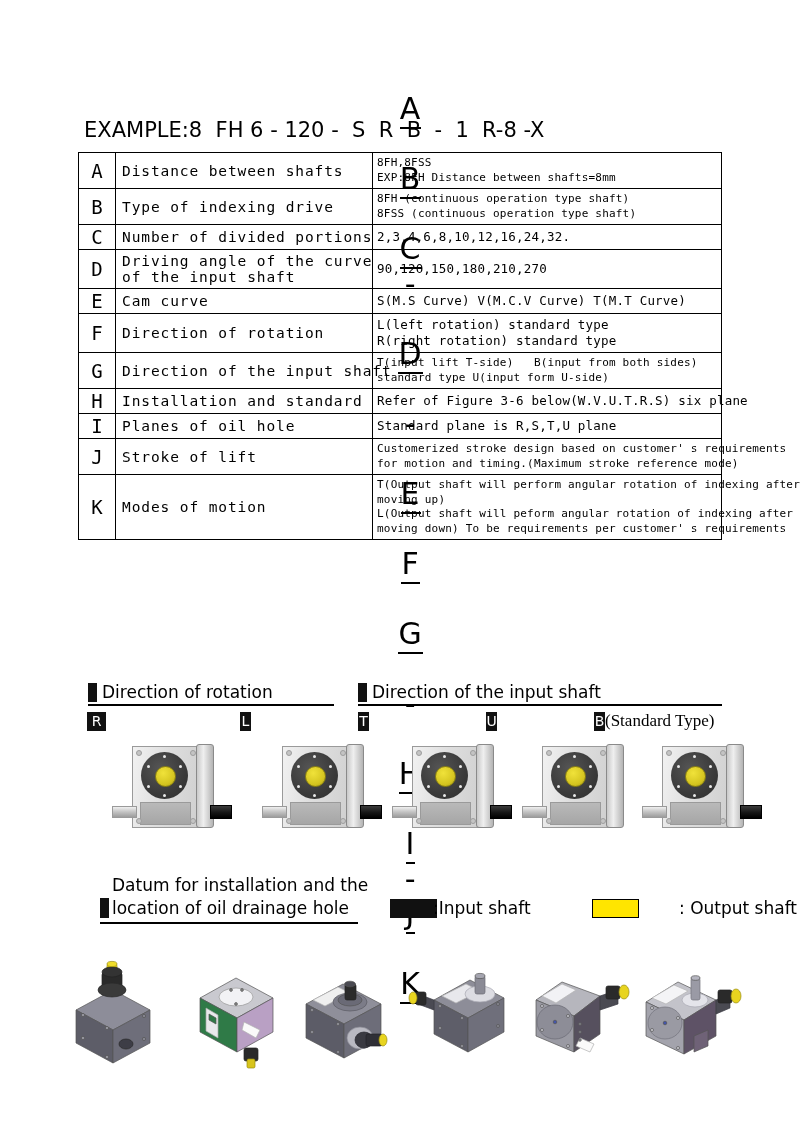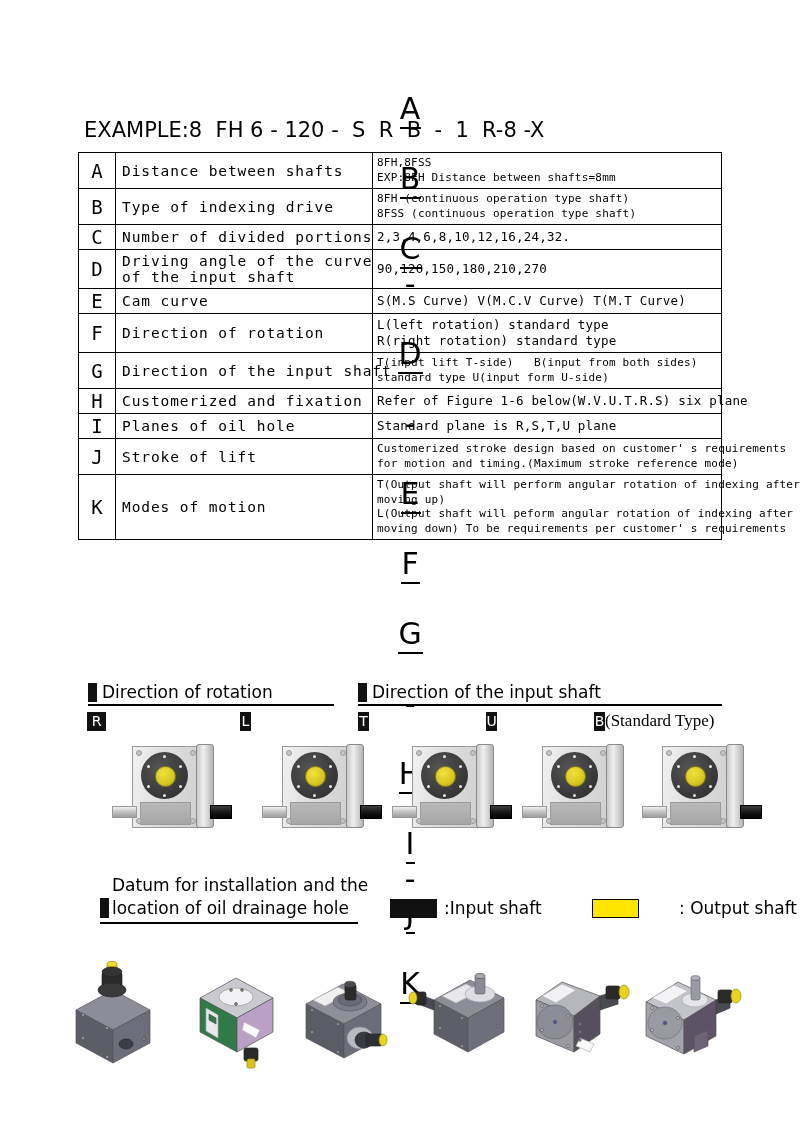--- a/index.html
+++ b/index.html
@@ -181,24 +181,24 @@
           <span class="ln">Direction of the input shaft</span>
         </td>
         <td class="dcol small">
           <span class="ln">T(input lift T-side)   B(input from both sides)</span>
           <span class="ln">standard type U(input form U-side)</span>
         </td>
       </tr>
       <tr>
         <td class="kcol">H</td>
         <td class="ncol">
-          <span class="ln">Customerized and fixation</span>
-        </td>
-        <td class="dcol">
-          <span class="ln">Refer of Figure 1-6 below(W.V.U.T.R.S) six plane</span>
+          <span class="ln">Installation and standard</span>
+        </td>
+        <td class="dcol">
+          <span class="ln">Refer of Figure 3-6 below(W.V.U.T.R.S) six plane</span>
         </td>
       </tr>
       <tr>
         <td class="kcol">I</td>
         <td class="ncol">
           <span class="ln">Planes of oil hole</span>
         </td>
         <td class="dcol">
           <span class="ln">Standard plane is R,S,T,U plane</span>
         </td>
@@ -344,21 +344,21 @@
   <div class="corner" style="left:26px;top:76px;"></div>
     <div class="corner" style="left:80px;top:76px;"></div>
 </div>
 
 <div class="datum" style="left:112px;top:874px;">Datum for installation and the</div>
 <div class="blk" style="position:absolute;left:100px;top:898px;width:9px;height:20px;background:#111;"></div>
 <div class="datum" style="left:112px;top:897px;">location of oil drainage hole</div>
 <div class="sec-rule" style="left:100px;top:922px;width:258px;"></div>
 
 <div class="swatch sw-in" style="left:390px;top:899px;"></div>
-<div class="legend-txt" style="left:444px;top:898px;">:Input shaft</div>
+<div class="legend-txt" style="left:433px;top:898px;">:Input shaft</div>
 <div class="swatch sw-out" style="left:592px;top:899px;"></div>
 <div class="legend-txt" style="left:648px;top:898px;margin-left:31px;">: Output shaft</div>
 
 <div class="iso" style="left:58px;top:960px;">
 <svg viewBox="0 0 120 115">
   <g stroke="#555" stroke-width="0.7">
     <polygon points="18,50 55,30 92,50 55,70" fill="#8d8d99"></polygon>
     <polygon points="18,50 55,70 55,103 18,83" fill="#5d5d68"></polygon>
     <polygon points="55,70 92,50 92,83 55,103" fill="#6e6e7a"></polygon>
     <rect x="44" y="12" width="20" height="20" rx="3" fill="#2a2a2a" stroke="#222"></rect>

